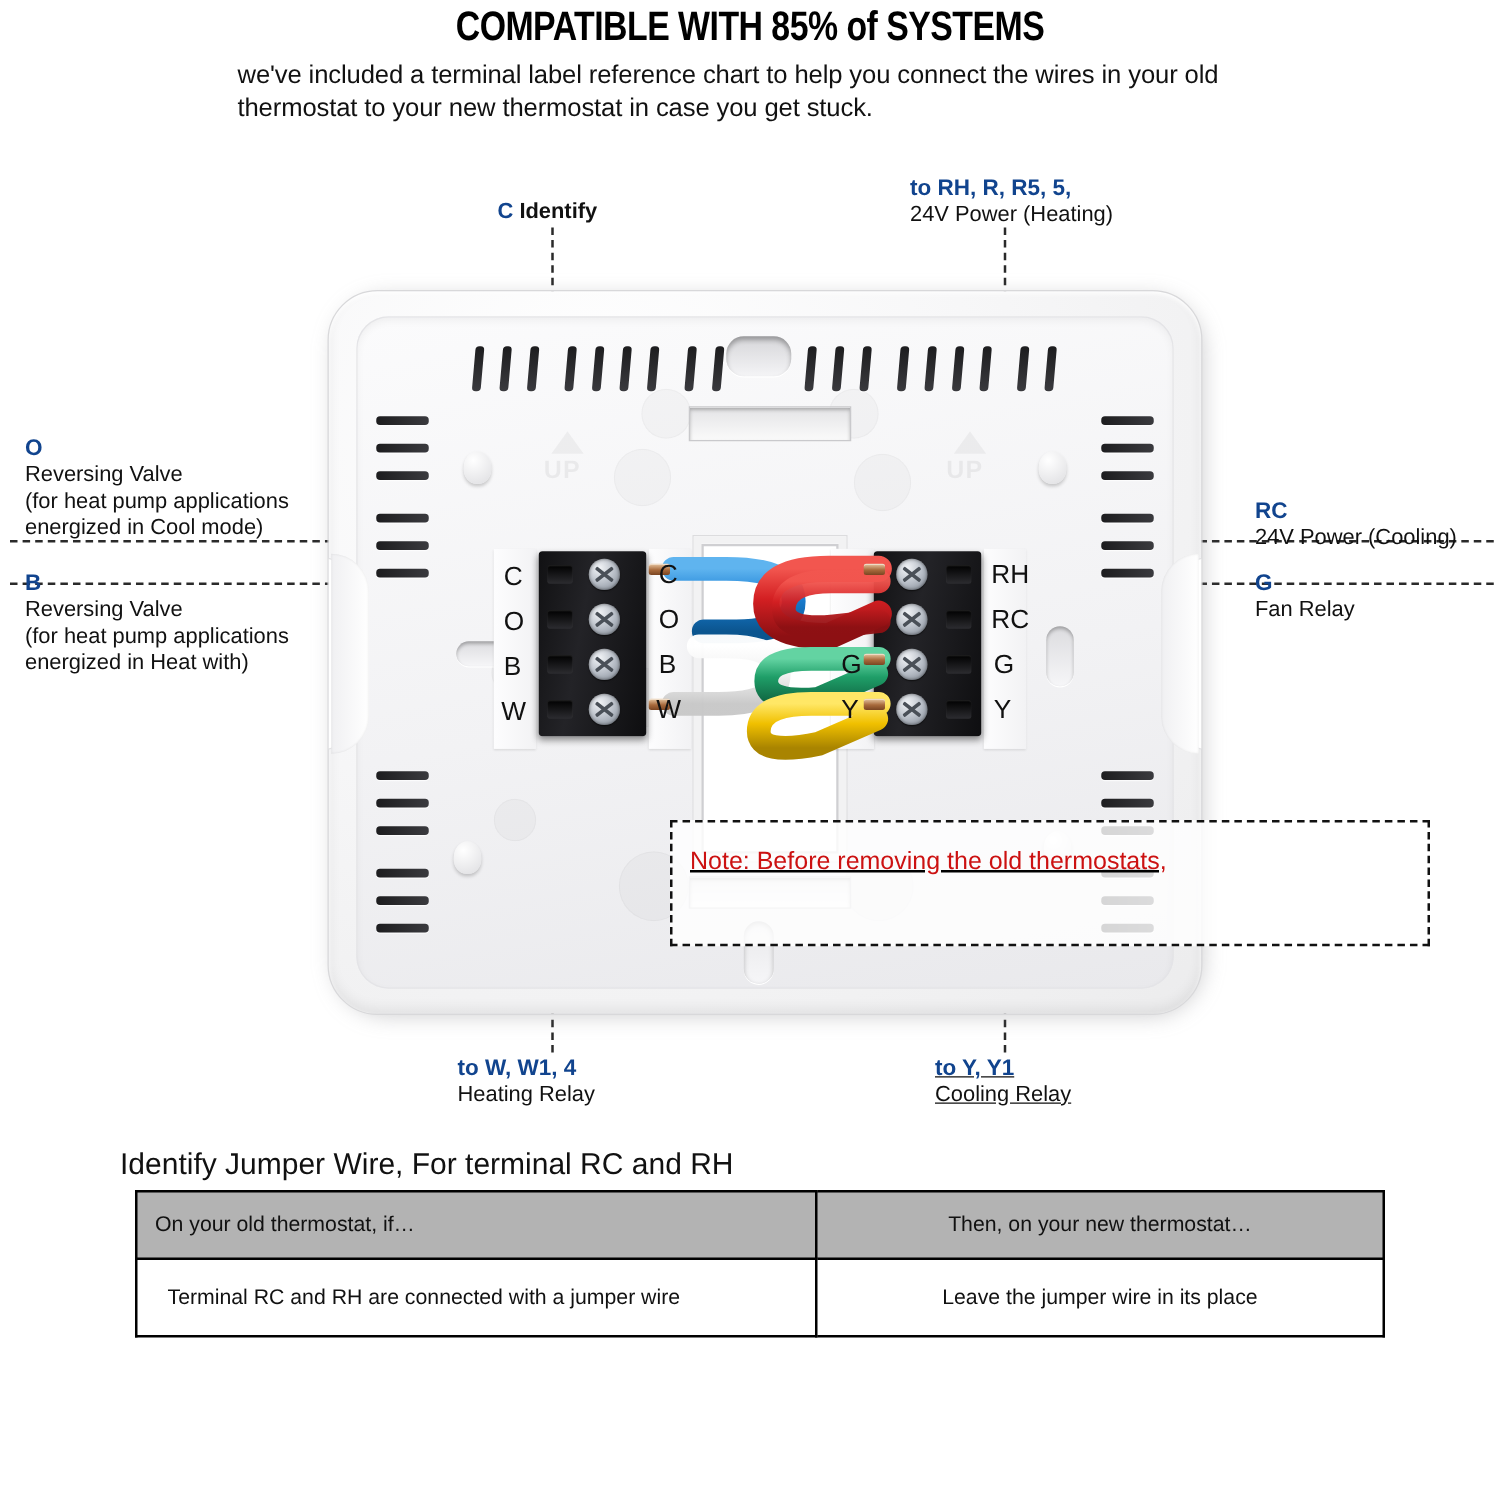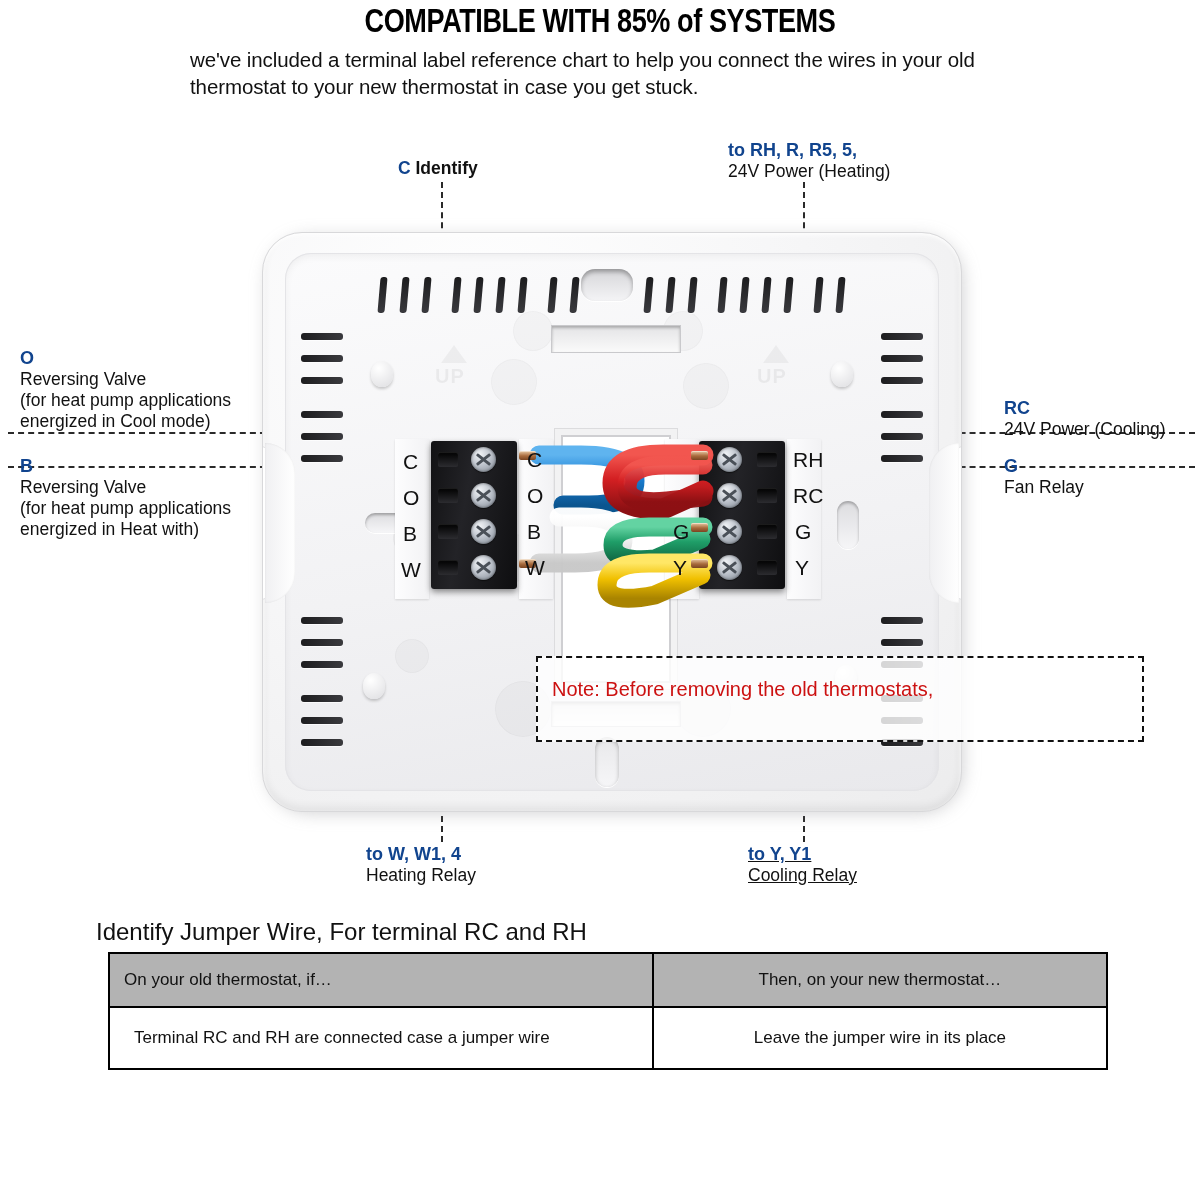--- a/index.html
+++ b/index.html
@@ -254,25 +254,26 @@
   }
   .dash-v {
     position:absolute; width:0;
     border-left: 2px dashed #2a2a2a;
   }
 
   
   #note-box {
     position: absolute;
     left: 536px; top: 656px;
-    width: 608px; height: 86px;
+    width: 608px; height: 101px;
     border: 2px dashed #111;
     background: rgba(255,255,255,0.82);
     z-index: 12;
     padding: 12px 14px 0 14px;
+    text-decoration: underline;
   }
   #note-box div {
     color: #CC1111;
     font-size: 20px;
     line-height: 39px;
     white-space: nowrap;
   }
 
   
   #tbl-title {
@@ -554,21 +555,21 @@
 <table id="jumper-table">
   <thead>
     <tr>
       <th class="c1">On your old thermostat, if…</th>
       <th class="c2">Then, on your new thermostat…</th>
     </tr>
   </thead>
   <tbody>
     <tr>
       <td class="c1">
-        <span class="cellline">Terminal RC and RH are connected case a jumper wire</span>
+        <span class="cellline">Terminal RC and RH are connected with a jumper wire</span>
         <span class="cellline"></span>
       </td>
       <td class="c2">
         <span class="cellline">Leave the jumper wire in its place</span>
         <span class="cellline"></span>
       </td>
     </tr>
   </tbody>
 </table>
 

